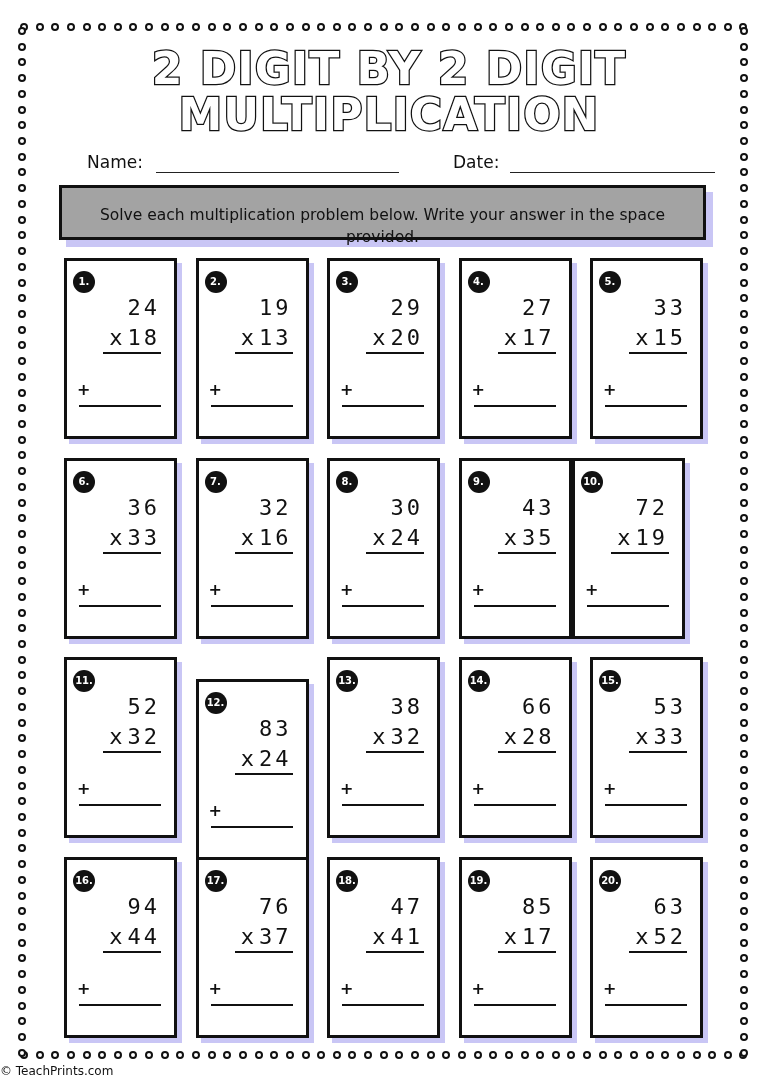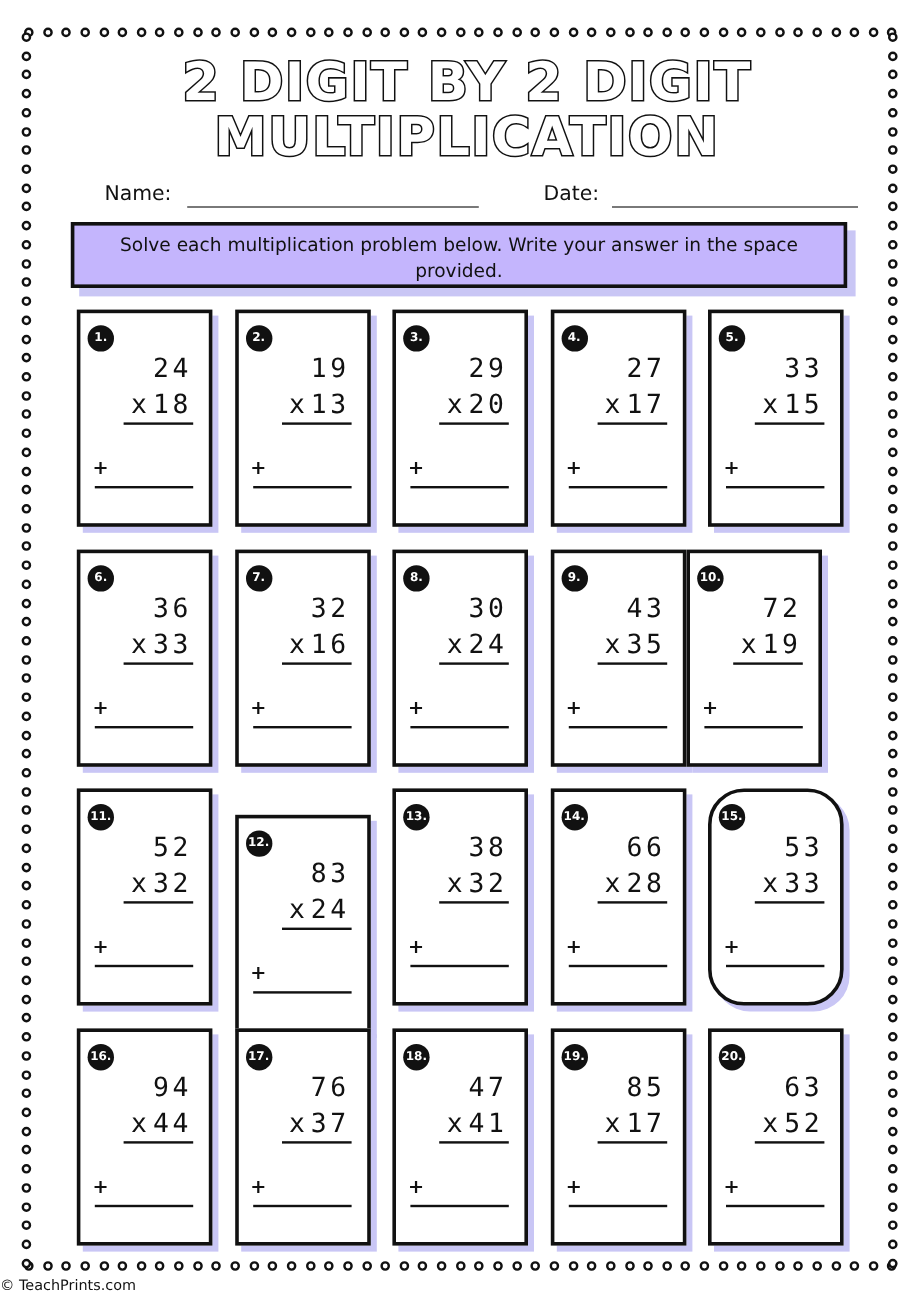--- a/index.html
+++ b/index.html
@@ -9,21 +9,21 @@
   .dots-v { position: absolute; top: 27px; height: 1030px; width: 8px; display: flex; flex-direction: column; justify-content: space-between; }
   .dot { width: 4px; height: 4px; border: 2px solid #111; border-radius: 50%; background: #fff; box-sizing: content-box; }
 
   .title { position: absolute; left: 0; right: 0; top: 46px; text-align: center; font-family: "DejaVu Sans", sans-serif; font-weight: bold; font-size: 44px; line-height: 46px; letter-spacing: 1px; color: #fff; -webkit-text-stroke: 2.5px #111; paint-order: stroke fill; text-shadow: 0 0 0 #111; margin-left: 10px; }
   .title div { white-space: nowrap; }
 
   .namerow { position: absolute; top: 152px; left: 64px; right: 72px; height: 26px; font-family: "DejaVu Sans", sans-serif; font-size: 17px; margin-left: 23px; }
   .namerow .lbl { position: absolute; top: 0; }
   .namerow .line { position: absolute; top: 20px; height: 1px; background: #222; }
 
-  .instr { position: absolute; left: 59px; top: 185px; width: 647px; height: 55px; border: 3px solid #111; box-shadow: 7px 7px 0 #c9c6f5; background: #c4b5fd; box-sizing: border-box; text-align: center; font-size: 15.5px; line-height: 22px; padding-top: 5px; padding-left: 20px; padding-right: 20px; }
+  .instr { position: absolute; left: 59px; top: 185px; width: 647px; height: 55px; border: 3px solid #111; box-shadow: 7px 7px 0 #c9c6f5; background: #a3a3a3; box-sizing: border-box; text-align: center; font-size: 15.5px; line-height: 22px; padding-top: 16px; padding-left: 20px; padding-right: 20px; }
 
   .grid { position: absolute; left: 64px; top: 258px; }
   .card { position: absolute; width: 113px; height: 181px; border: 3px solid #111; box-sizing: border-box; background: #fff; box-shadow: 5px 5px 0 #c9c6f5; }
   .badge { position: absolute; left: 6px; top: 10px; width: 22px; height: 22px; border-radius: 50%; background: #111; color: #fff; font-size: 10px; line-height: 22px; text-align: center; font-weight: bold; }
   .top-num, .bot-num { position: absolute; right: 14px; font-family: "DejaVu Sans Mono", monospace; font-size: 22px; letter-spacing: 3px; line-height: 26px; }
   .top-num { top: 34px; }
   .bot-num { top: 64px; text-align: right; }
   .bot-num .x { margin-right: 2px; }
   .ul1 { position: absolute; right: 13px; top: 91px; width: 58px; height: 2px; background: #111; }
   .plus { position: absolute; left: 10px; top: 121px; font-size: 16px; font-weight: bold; line-height: 16px; }
@@ -391,21 +391,21 @@
     <div class="ul2"></div>
   </div>
     <div class="card" style="left: 394.5px; top: 399px;">
     <div class="badge">14.</div>
     <div class="top-num">66</div>
     <div class="bot-num"><span class="x">x</span><span class="bv">28</span></div>
     <div class="ul1"></div>
     <div class="plus">+</div>
     <div class="ul2"></div>
   </div>
-    <div class="card" style="left: 526px; top: 399px; border-radius: 30px;">
+    <div class="card" style="left: 526px; top: 399px;">
     <div class="badge">15.</div>
     <div class="top-num">53</div>
     <div class="bot-num"><span class="x">x</span><span class="bv">33</span></div>
     <div class="ul1"></div>
     <div class="plus">+</div>
     <div class="ul2"></div>
   </div>
     <div class="card" style="left: 0px; top: 598.5px;">
     <div class="badge">16.</div>
     <div class="top-num">94</div>

